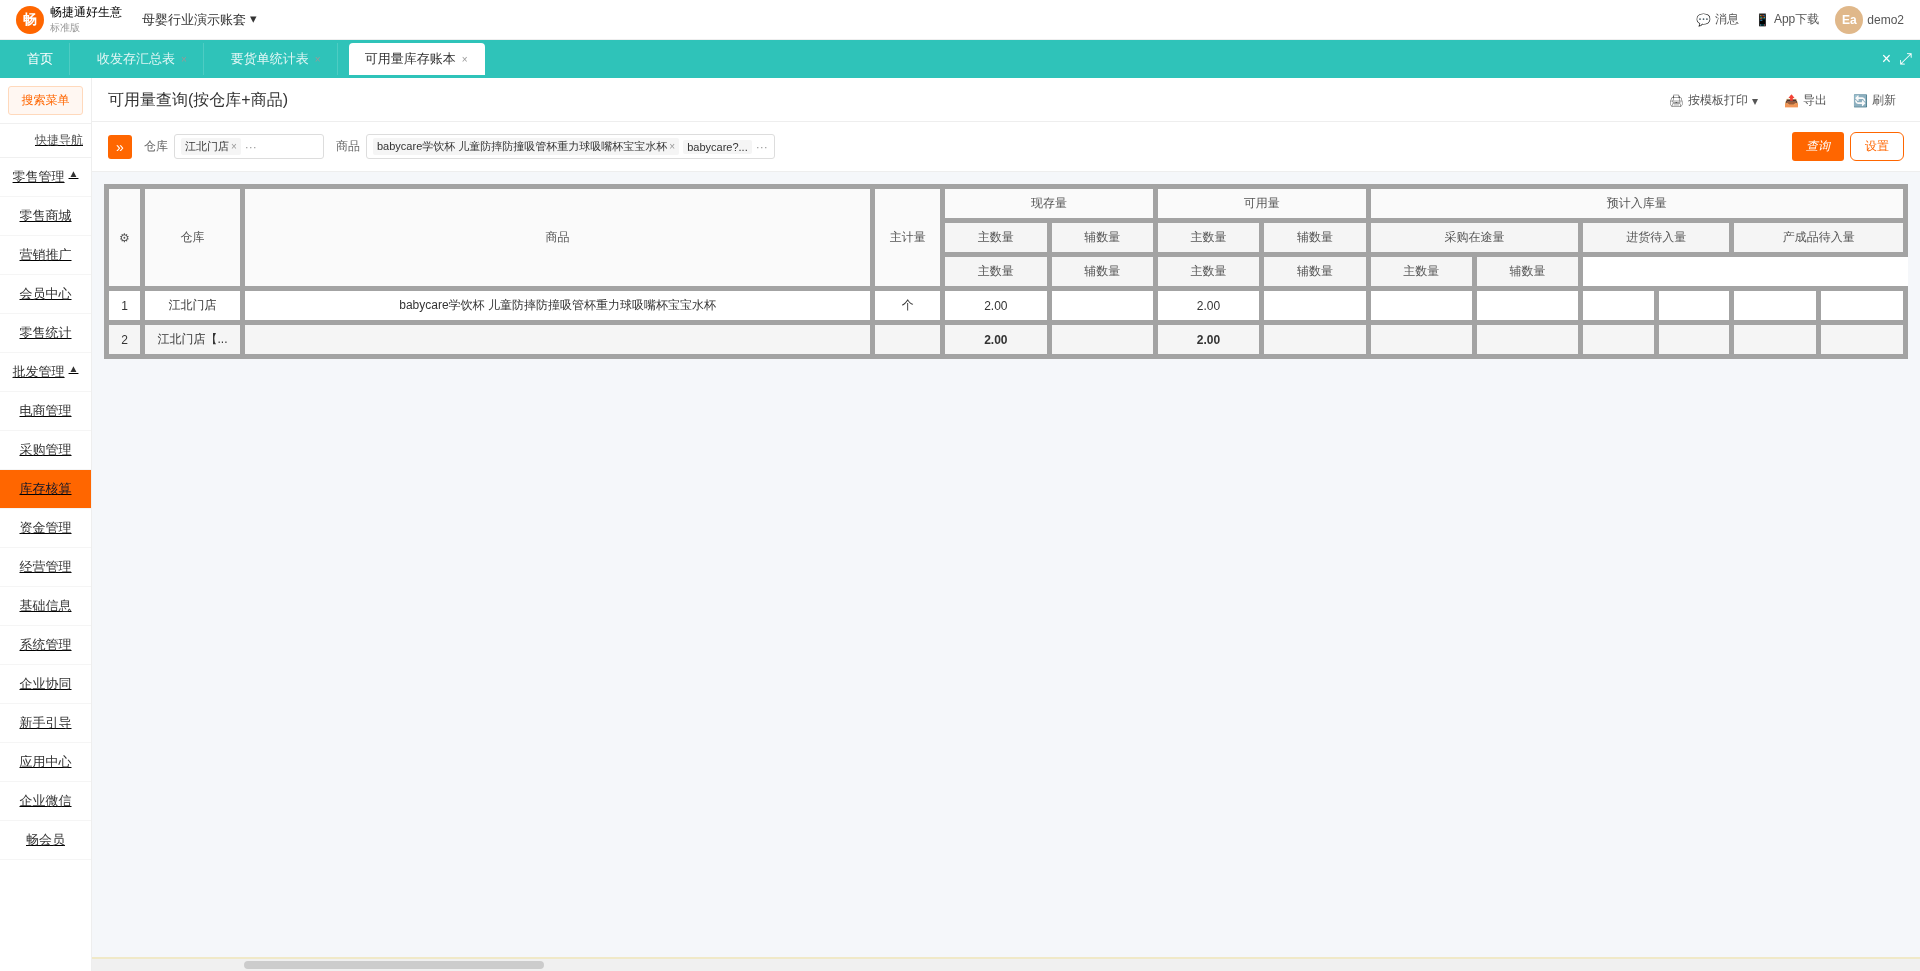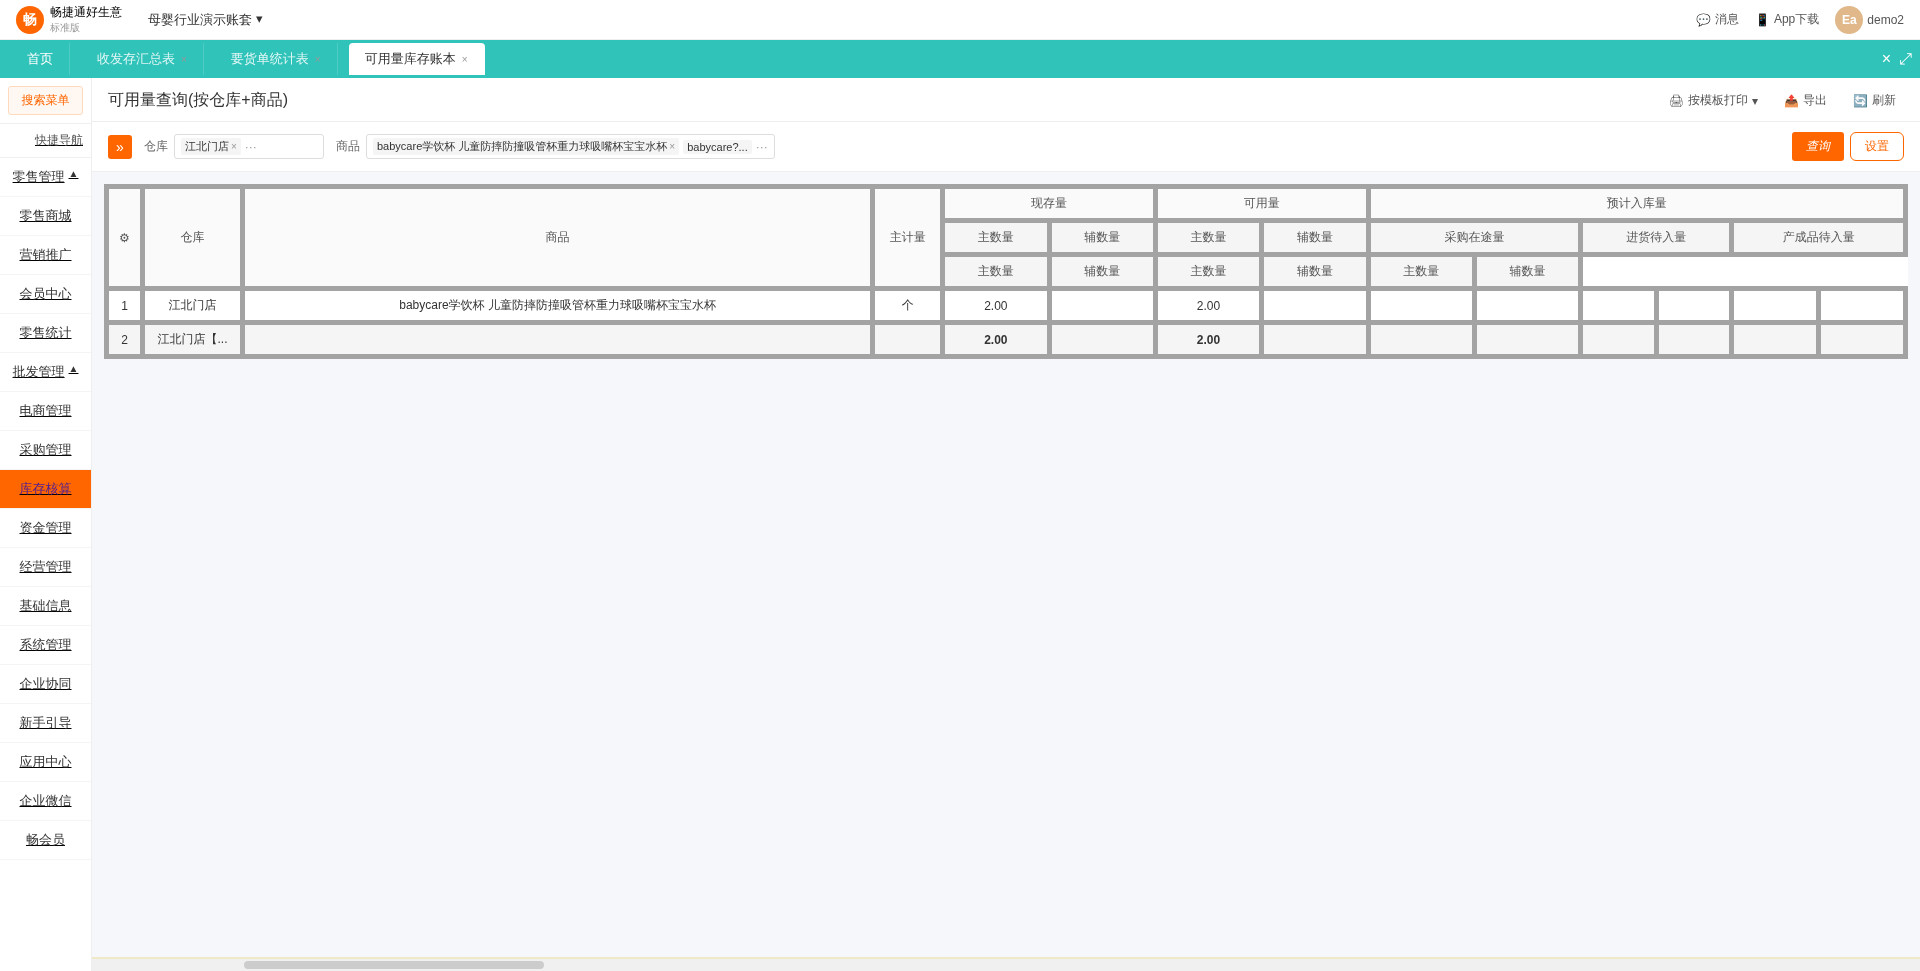--- a/index.html
+++ b/index.html
@@ -13,21 +13,21 @@
       align-items: center;
       justify-content: space-between;
       padding: 0 16px;
       border-bottom: 1px solid #eee;
       flex-shrink: 0;
     }
     .top-bar-left { display: flex; align-items: center; gap: 8px; }
     .logo { display: flex; align-items: center; gap: 6px; }
     .logo-icon { width: 28px; height: 28px; background: #f60; border-radius: 50%; display: flex; align-items: center; justify-content: center; color: white; font-size: 14px; font-weight: bold; }
     .logo-sub { font-size: 10px; color: #999; }
-    .org-selector { display: flex; align-items: flex-start; gap: 4px; margin-left: 18px; font-size: 13px; color: #333; cursor: pointer; }
+    .org-selector { display: flex; align-items: flex-start; gap: 4px; margin-left: 12px; font-size: 13px; color: #333; cursor: pointer; }
     .top-bar-right { display: flex; align-items: center; gap: 16px; }
     .top-bar-action { display: flex; align-items: center; gap: 4px; font-size: 12px; color: #555; cursor: pointer; }
     .avatar { width: 28px; height: 28px; border-radius: 50%; background: #e0b88a; display: flex; align-items: center; justify-content: center; font-size: 12px; color: white; font-weight: bold; }
 
     
     .nav-tabs {
       height: 38px;
       background: #2fc3b9;
       display: flex;
       align-items: center;
@@ -105,21 +105,21 @@
       font-size: 13px;
       color: #333;
       cursor: pointer;
       text-align: center;
       border-bottom: 1px solid #f5f5f5;
       display: flex;
       align-items: flex-start;
       justify-content: center;
       gap: 4px;
     }
-    .sidebar-item.active { background: #f60; color: #4c1d95; }
+    .sidebar-item.active { background: #f60; color: #0f172a; }
     .sidebar-item .arrow { font-size: 10px; }
 
     
     .content-area {
       flex: 1;
       display: flex;
       flex-direction: column;
       overflow: hidden;
       background: #f5f7fa;
     }

